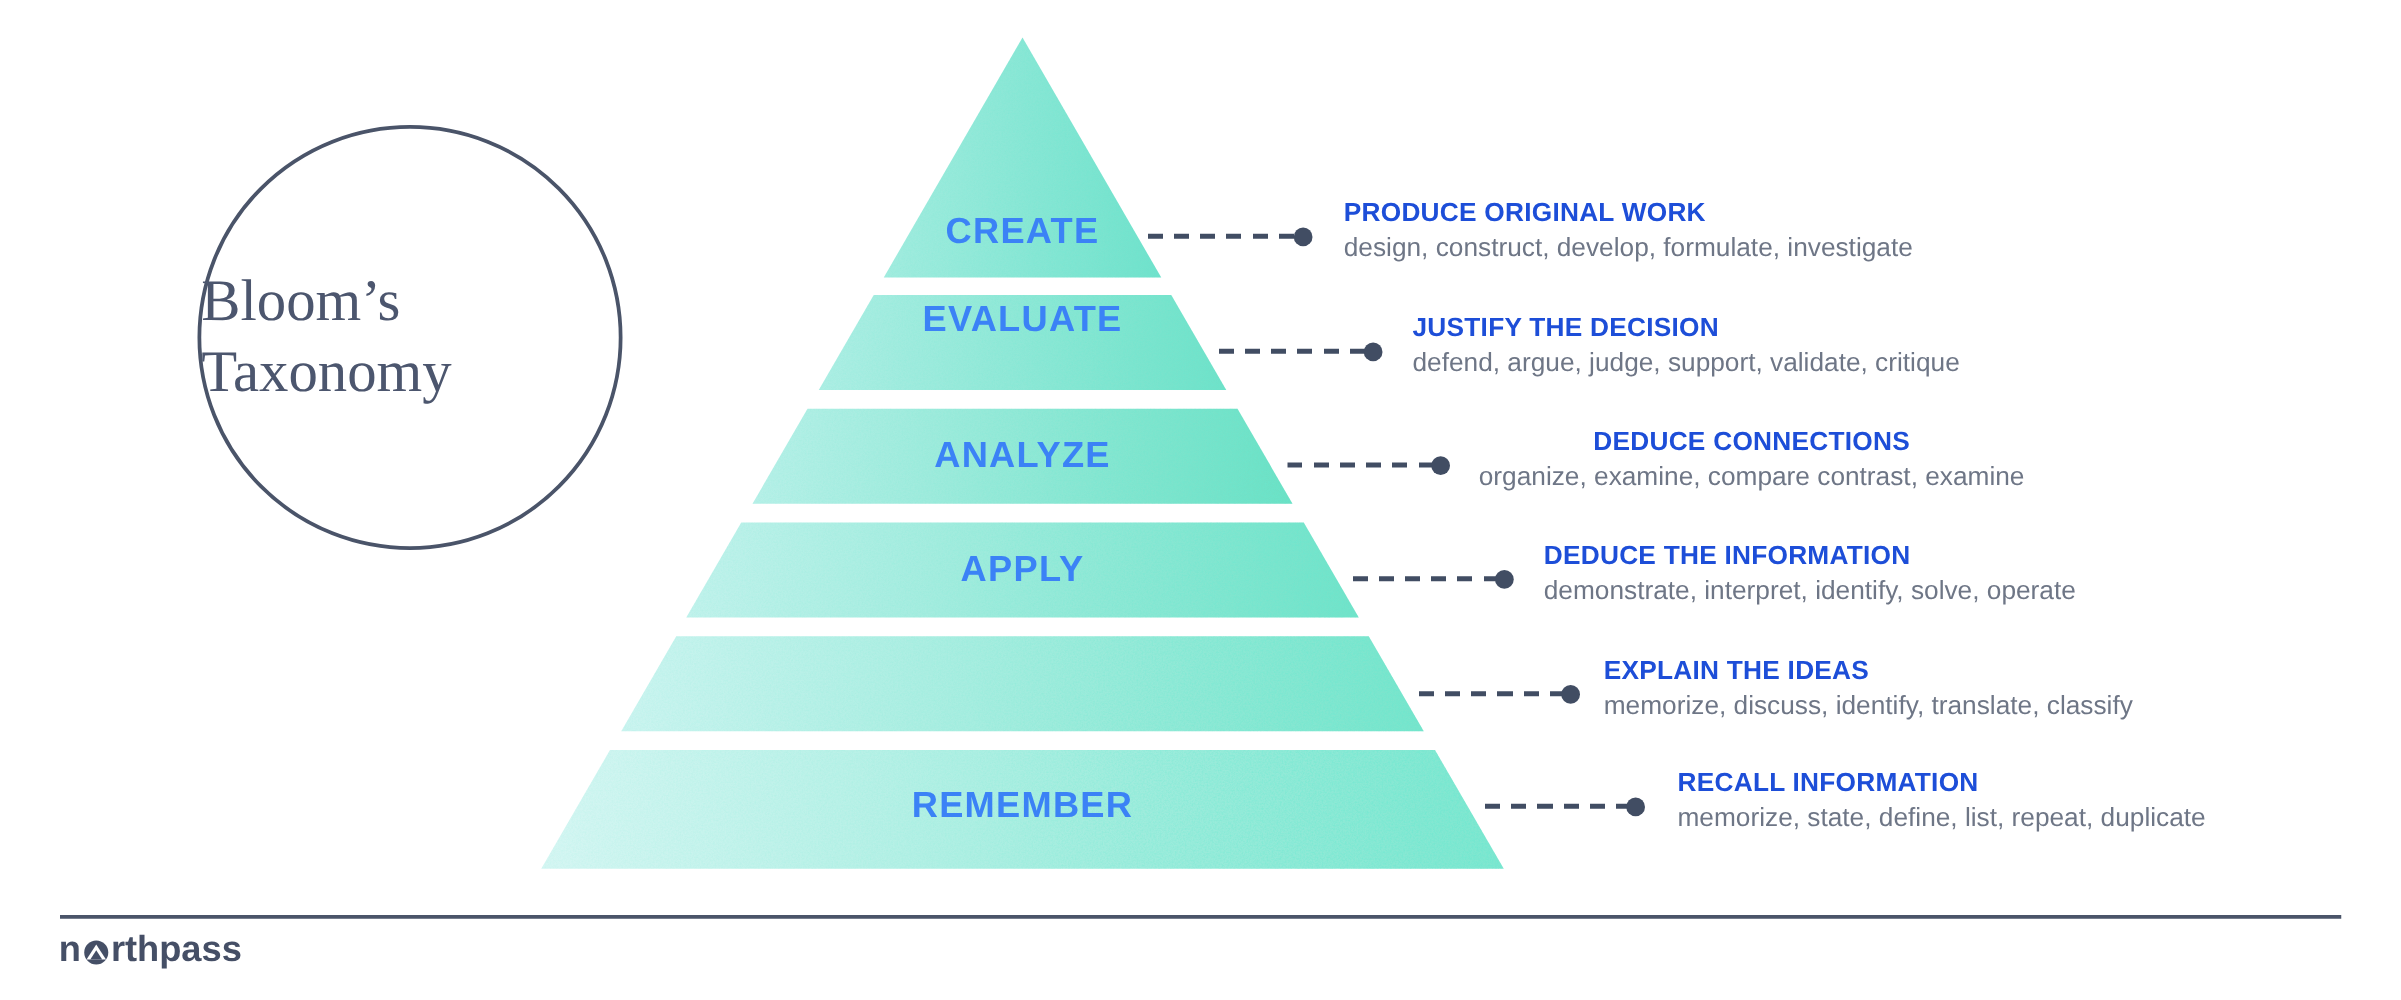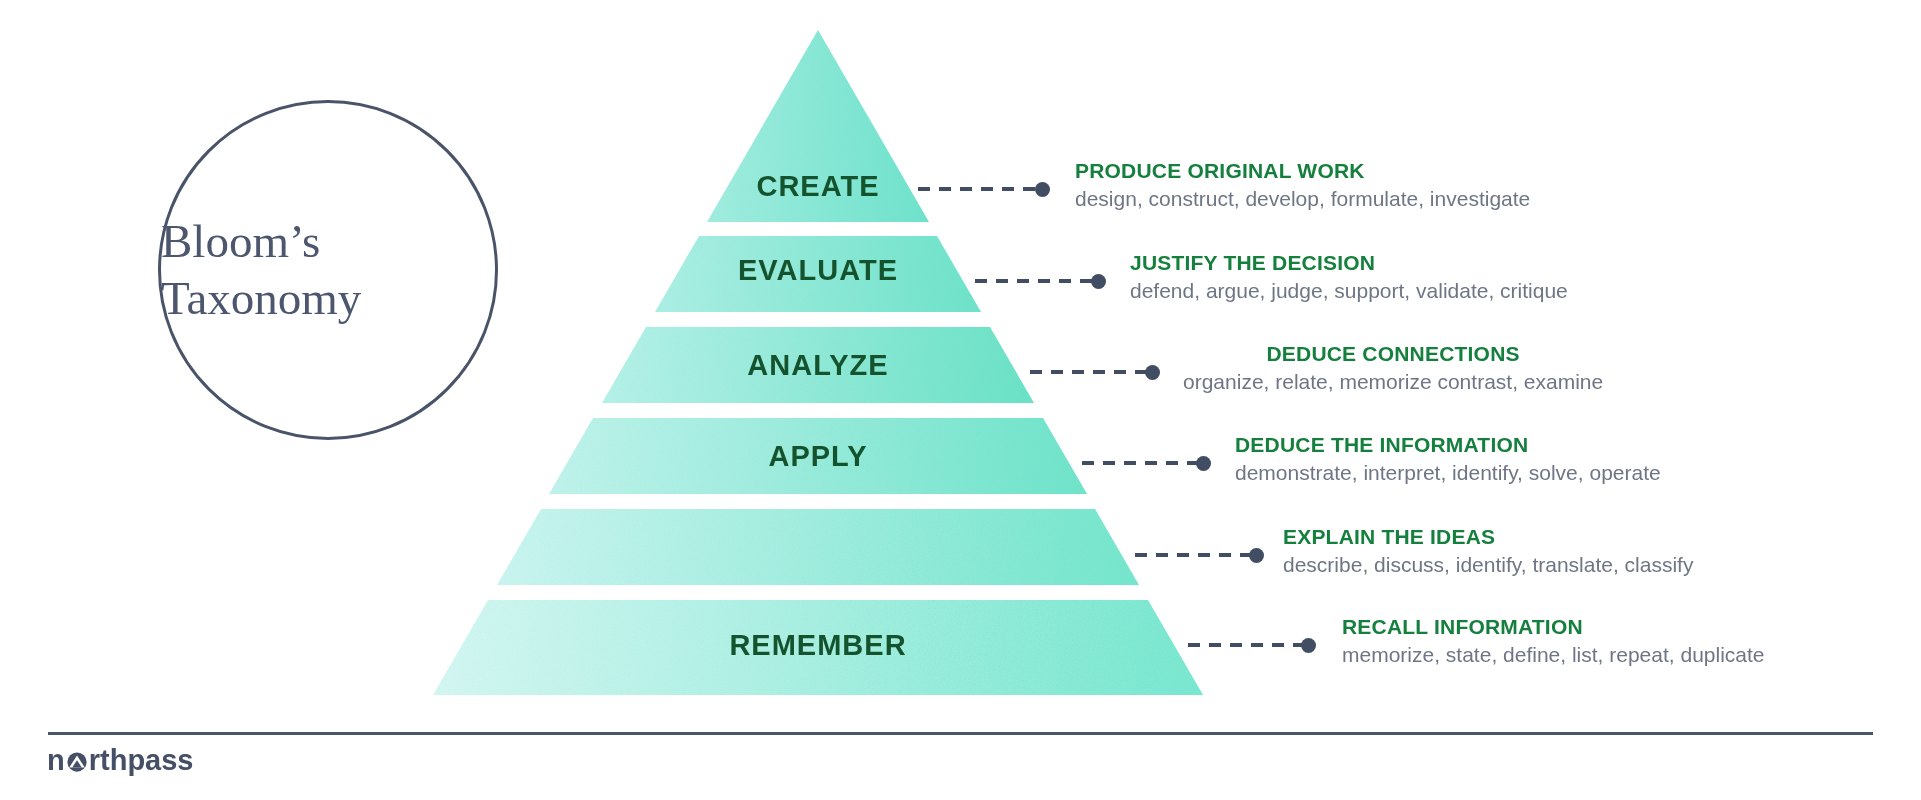--- a/index.html
+++ b/index.html
@@ -15,31 +15,31 @@
     box-sizing:border-box;
   }
   .title-circle .line{
     font-family:"Liberation Serif",serif;
     font-size:47px;line-height:57px;color:#4c566e;text-align:center;
   }
   
   .pyramid-svg{position:absolute;left:0;top:0;}
   .tier-label{
     position:absolute;transform:translate(-50%,-50%);
-    font-weight:bold;font-size:29px;letter-spacing:1px;color:#14532d;white-space:nowrap;
+    font-weight:bold;font-size:29px;letter-spacing:1px;color:#3b82f6;white-space:nowrap;
   }
   
   .connector{
     position:absolute;height:4px;
     background-image:repeating-linear-gradient(90deg,#414d63 0 12px,transparent 12px 21px);
   }
   .dot{position:absolute;width:15px;height:15px;border-radius:50%;background:#414d63;}
   .annotation{position:absolute;white-space:nowrap;}
   .annotation .h{
-    font-size:21px;font-weight:bold;color:#15803d;line-height:27px;letter-spacing:0.2px;
+    font-size:21px;font-weight:bold;color:#1d4ed8;line-height:27px;letter-spacing:0.2px;
   }
   .annotation .v{
     font-size:21px;font-weight:normal;color:#6e7686;line-height:30px;
   }
   
   .footer-rule{position:absolute;left:48px;top:732px;width:1825px;height:3px;background:#4a5469;}
   .logo{
     position:absolute;left:47px;top:744px;display:flex;align-items:center;
     font-size:29px;font-weight:bold;color:#454f66;letter-spacing:0;
   }
@@ -110,21 +110,21 @@
       <polygon fill="#22cfa0" points="818,30 929,222 707,222"></polygon>
       <polygon fill="#22cfa0" points="699,236 937,236 981,312 655,312"></polygon>
       <polygon fill="#22cfa0" points="646,327 990,327 1034,403 602,403"></polygon>
       <polygon fill="#22cfa0" points="593,418 1043,418 1087,494 549,494"></polygon>
       <polygon fill="#22cfa0" points="541,509 1095,509 1139,585 497,585"></polygon>
       <polygon fill="#22cfa0" points="488,600 1148,600 1203,695 433,695"></polygon>
     </g>
   </svg>
 
   <div class="tier-label" style="left:818px;top:186px;">CREATE</div>
-  <div class="tier-label" style="left:818px;top:270px;">EVALUATE</div>
+  <div class="tier-label" style="left:818px;top:256px;">EVALUATE</div>
   <div class="tier-label" style="left:818px;top:365px;">ANALYZE</div>
   <div class="tier-label" style="left:818px;top:456px;text-align:right;">APPLY</div>
   <div class="tier-label" style="left:818px;top:645px;">REMEMBER</div>
 
   <div class="connector" style="left:918px;top:187px;width:118px;"></div>
   <div class="dot" style="left:1035px;top:182px;"></div>
   <div class="connector" style="left:975px;top:279px;width:117px;"></div>
   <div class="dot" style="left:1091px;top:274px;"></div>
   <div class="connector" style="left:1030px;top:370px;width:116px;"></div>
   <div class="dot" style="left:1145px;top:365px;"></div>
@@ -138,29 +138,29 @@
   <div class="annotation" style="left:1075px;top:157px;">
     <div class="h">PRODUCE ORIGINAL WORK</div>
     <div class="v">design, construct, develop, formulate, investigate</div>
   </div>
   <div class="annotation" style="left:1130px;top:249px;">
     <div class="h">JUSTIFY THE DECISION</div>
     <div class="v">defend, argue, judge, support, validate, critique</div>
   </div>
   <div class="annotation" style="left:1183px;top:340px;text-align:center;">
     <div class="h">DEDUCE CONNECTIONS</div>
-    <div class="v">organize, relate, memorize contrast, examine</div>
+    <div class="v">organize, examine, compare contrast, examine</div>
   </div>
   <div class="annotation" style="left:1235px;top:431px;">
     <div class="h">DEDUCE THE INFORMATION</div>
     <div class="v">demonstrate, interpret, identify, solve, operate</div>
   </div>
   <div class="annotation" style="left:1283px;top:523px;">
     <div class="h">EXPLAIN THE IDEAS</div>
-    <div class="v">describe, discuss, identify, translate, classify</div>
+    <div class="v">memorize, discuss, identify, translate, classify</div>
   </div>
   <div class="annotation" style="left:1342px;top:613px;">
     <div class="h">RECALL INFORMATION</div>
     <div class="v">memorize, state, define, list, repeat, duplicate</div>
   </div>
 
   <div class="footer-rule"></div>
   <div class="logo">
     <span>n</span>
     <svg class="o-icon" width="22" height="22" viewBox="0 0 24 24">

